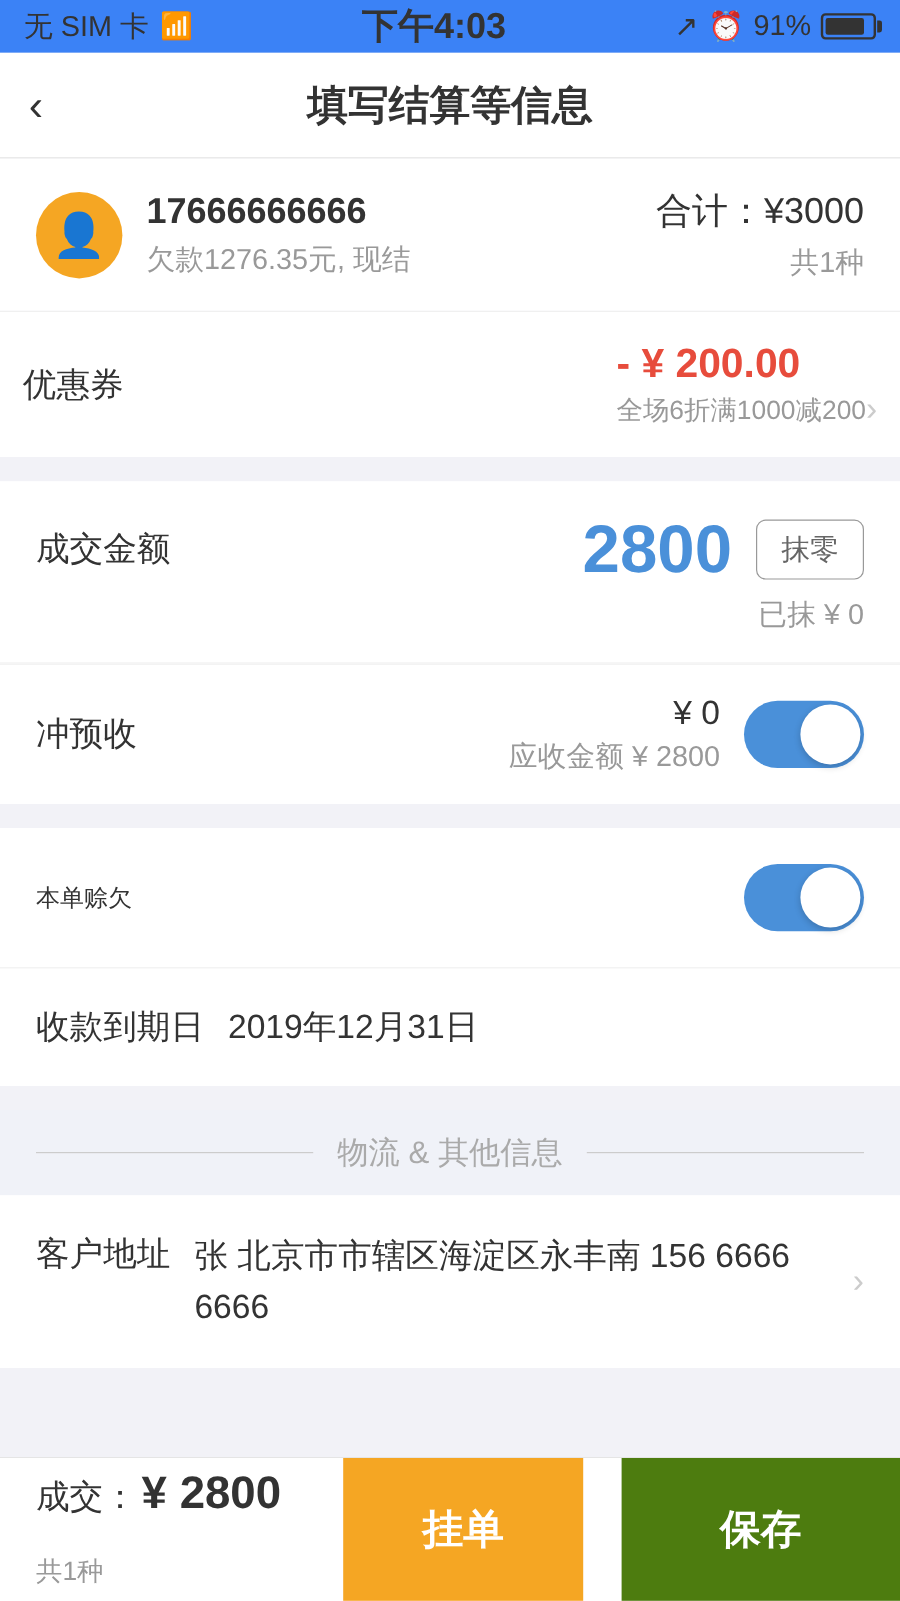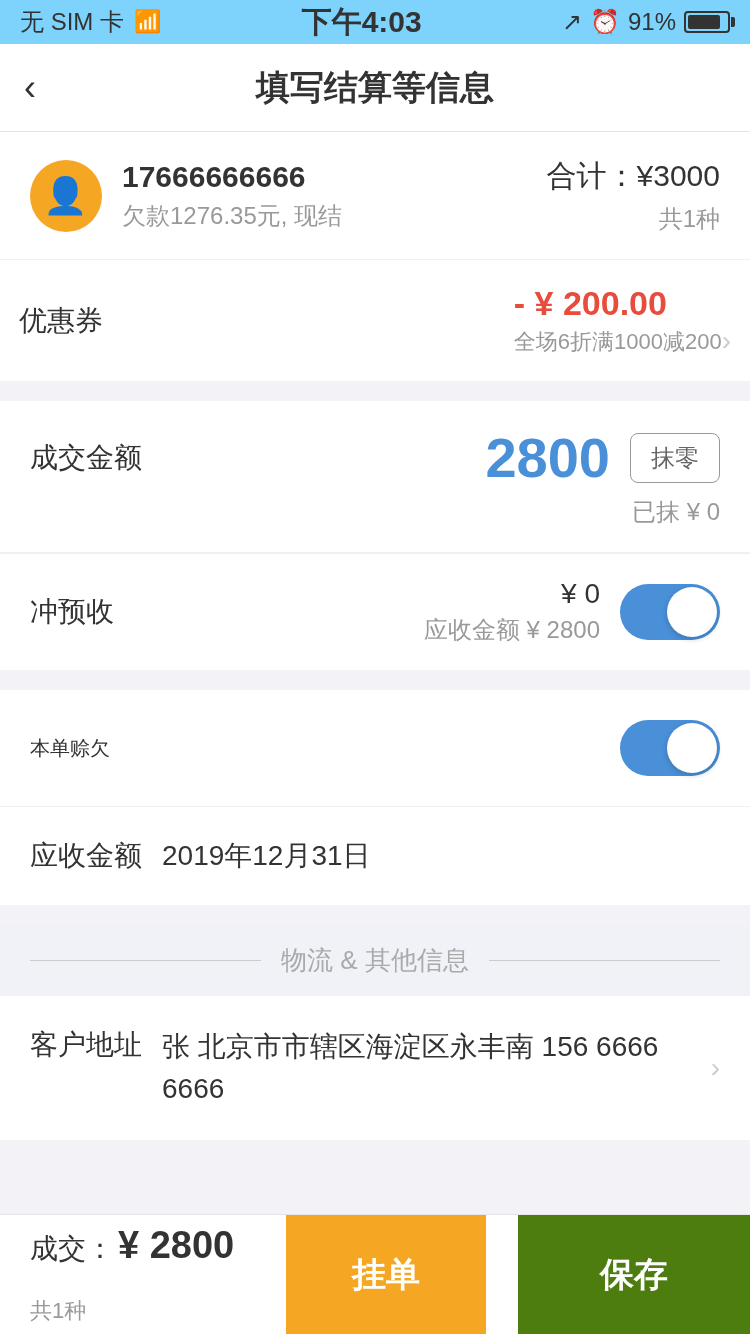--- a/index.html
+++ b/index.html
@@ -10,21 +10,21 @@
       font-family: -apple-system, "PingFang SC", "Helvetica Neue", sans-serif;
       background: #f2f2f7;
       color: #333;
       font-size: 28px;
     }
 
     
     .status-bar {
       width: 750px;
       height: 44px;
-      background: #7dd3fc;
+      background: #3b82f6;
       display: flex;
       align-items: center;
       justify-content: space-between;
       padding: 0 20px;
       font-size: 24px;
       font-weight: 500;
     }
     .status-left { display: flex; align-items: center; gap: 10px; }
     .status-center { font-size: 30px; font-weight: 600; }
     .status-right { display: flex; align-items: center; gap: 8px; font-size: 24px; }
@@ -341,21 +341,21 @@
 
   <div class="credit-section">
     <span class="credit-label">本单赊欠</span>
     <div class="toggle">
       <div class="toggle-knob"></div>
     </div>
   </div>
 
   <div class="duedate-section">
     <div class="duedate-row">
-      <span class="duedate-label">应收金额</span>
+      <span class="duedate-label">收款到期日</span>
       <span class="duedate-value">2019年12月31日</span>
     </div>
   </div>
 
   <div class="divider"></div>
 
   <div class="logistics-divider">
     <div class="logistics-line"></div>
     <span class="logistics-text">物流 &amp; 其他信息</span>
     <div class="logistics-line"></div>

